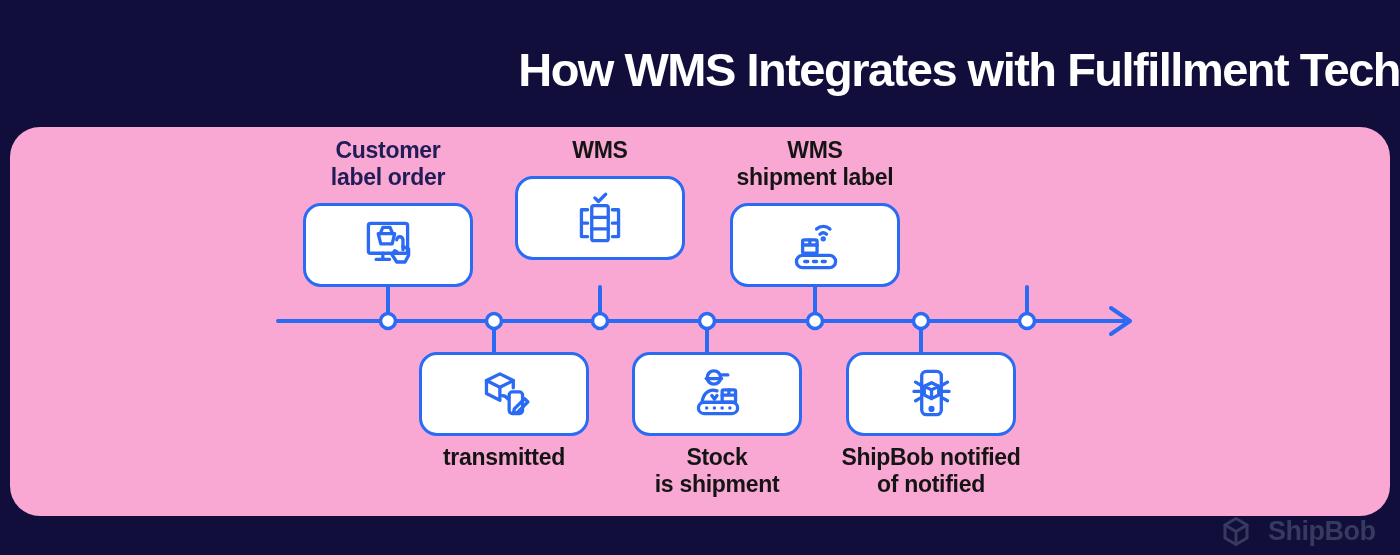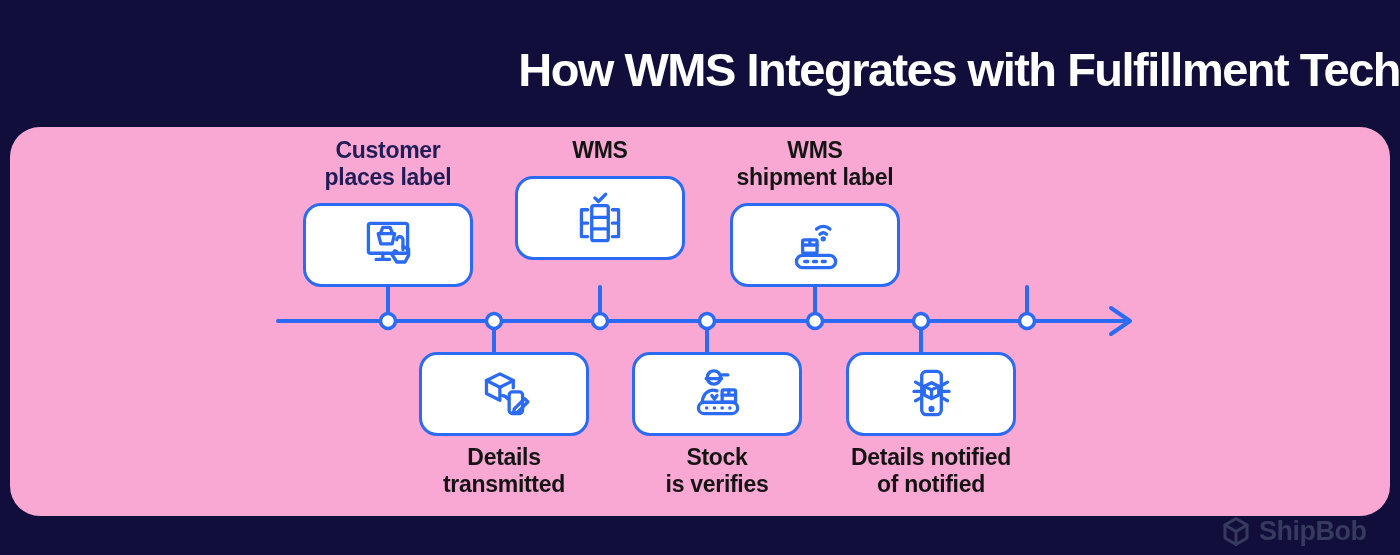--- a/index.html
+++ b/index.html
@@ -62,21 +62,21 @@
     align-items: center;
     justify-content: center;
     flex: none;
   }
   .icon-box svg { display: block; }
   .logo {
     position: absolute;
     left: 1222px; top: 516px;
     display: flex;
     align-items: center;
-    gap: 9px;
+    gap: 18px;
     color: #363A5E;
   }
   .logo-text {
     font-size: 27px;
     font-weight: bold;
     letter-spacing: -0.5px;
   }
 </style>
 </head>
 <body>
@@ -97,21 +97,21 @@
       <circle cx="697" cy="194" r="7.5"></circle>
       <circle cx="805" cy="194" r="7.5"></circle>
       <circle cx="911" cy="194" r="7.5"></circle>
       <circle cx="1017" cy="194" r="7.5"></circle>
     </g>
   </svg>
 
   <div class="step top navy" style="left:258px">
     <div class="step-label">
       <span>Customer</span>
-      <span>places label</span>
+      <span>label order</span>
     </div>
     <div class="icon-box">
       <svg width="66" height="66" viewBox="0 0 64 64" fill="none" stroke="#2B6AF3" stroke-width="3.2" stroke-linecap="round" stroke-linejoin="round">
         <rect x="13" y="11" width="38" height="29" rx="2"></rect>
         <path d="M24.5 21 l2.5 -6 h7 l2.5 6"></path>
         <path d="M22.5 21 h16 l-2.5 10 h-11 z"></path>
         <path d="M27 40 v6 M20.5 46 h13"></path>
         <path d="M40.5 27 a3 3 0 0 1 6 0 v9.5"></path>
         <path d="M46.5 33.5 l5.5 2.5 v6 l-3.5 6.5 h-8 l-4.5 -7 l2.5 -4 l2 1"></path>
       </svg>
@@ -157,21 +157,20 @@
       <svg width="66" height="66" viewBox="0 0 64 64" fill="none" stroke="#2B6AF3" stroke-width="3.2" stroke-linecap="round" stroke-linejoin="round">
         <path d="M15 19 L28 12.5 41 19 28 25.5 Z"></path>
         <path d="M15 19 v12.5 L28 38 V25.5"></path>
         <path d="M41 19 v7"></path>
         <path d="M30.5 33.5 a6.5 6.5 0 0 1 5 3"></path>
         <rect x="37" y="30" width="13" height="21" rx="3"></rect>
         <path d="M42 46.5 l10 -10 3.2 3.2 -10 10 -4.2 1 z"></path>
       </svg>
     </div>
     <div class="step-label">
-      <span>Details</span>
       <span>transmitted</span>
     </div>
   </div>
 
   <div class="step bottom" style="left:577px">
     <div class="icon-box">
       <svg width="66" height="66" viewBox="0 0 64 64" fill="none" stroke="#2B6AF3" stroke-width="3.2" stroke-linecap="round" stroke-linejoin="round">
         <circle cx="29" cy="16" r="6.5"></circle>
         <path d="M21.5 17 h15 M37 13.5 h5.5"></path>
         <path d="M17.5 40 c1 -9 7.5 -13.5 14.5 -11"></path>
@@ -182,37 +181,37 @@
         <g fill="#2B6AF3" stroke="none">
           <circle cx="22" cy="45.5" r="1.7"></circle>
           <circle cx="29.5" cy="45.5" r="1.7"></circle>
           <circle cx="37" cy="45.5" r="1.7"></circle>
           <circle cx="44.5" cy="45.5" r="1.7"></circle>
         </g>
       </svg>
     </div>
     <div class="step-label">
       <span>Stock</span>
-      <span>is verifies</span>
+      <span>is shipment</span>
     </div>
   </div>
 
   <div class="step bottom" style="left:791px">
     <div class="icon-box">
       <svg width="66" height="66" viewBox="0 0 64 64" fill="none" stroke="#2B6AF3" stroke-width="3.2" stroke-linecap="round" stroke-linejoin="round">
         <rect x="23" y="10" width="19" height="42" rx="4.5"></rect>
         <circle cx="32.5" cy="46.5" r="1.4" fill="#2B6AF3"></circle>
         <path d="M25.5 24.5 L32.5 21 39.5 24.5 32.5 28 Z"></path>
         <path d="M25.5 24.5 V33 L32.5 36.5 V28 M39.5 24.5 V33 L32.5 36.5"></path>
         <path d="M17 20.5 l4.5 2.5 M15.5 29.5 h5.5 M17 38.5 l4.5 -2.5"></path>
         <path d="M48 20.5 l-4.5 2.5 M49.5 29.5 h-5.5 M48 38.5 l-4.5 -2.5"></path>
       </svg>
     </div>
     <div class="step-label">
-      <span>Details notified</span>
+      <span>ShipBob notified</span>
       <span>of notified</span>
     </div>
   </div>
 
 </div>
 
 <div class="logo">
   <svg width="28" height="31" viewBox="0 0 28 30" fill="none" stroke="#363A5E" stroke-width="3" stroke-linecap="round" stroke-linejoin="round">
     <path d="M14 2 L25 8.5 V21.5 L14 28 L3 21.5 V8.5 Z"></path>
     <path d="M3 8.5 L14 15 L25 8.5 M14 15 V28"></path>

